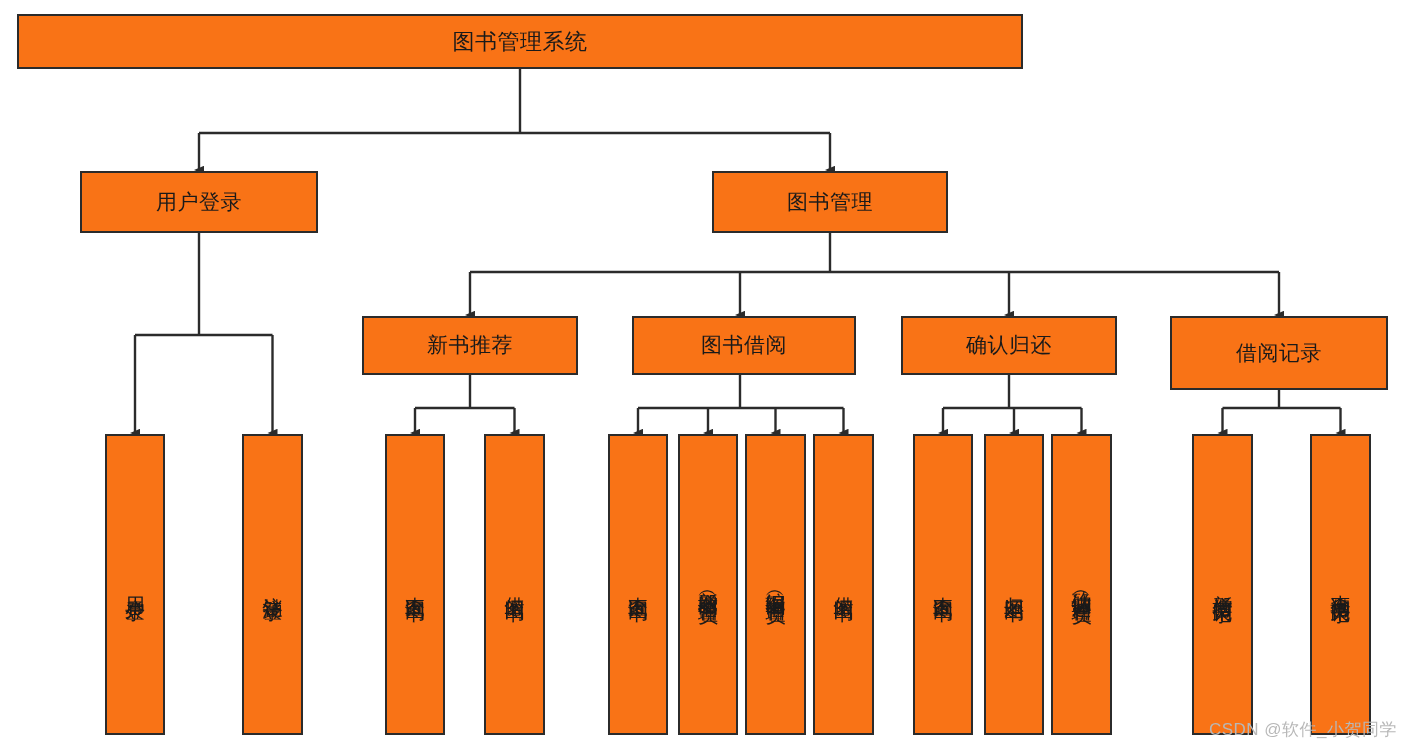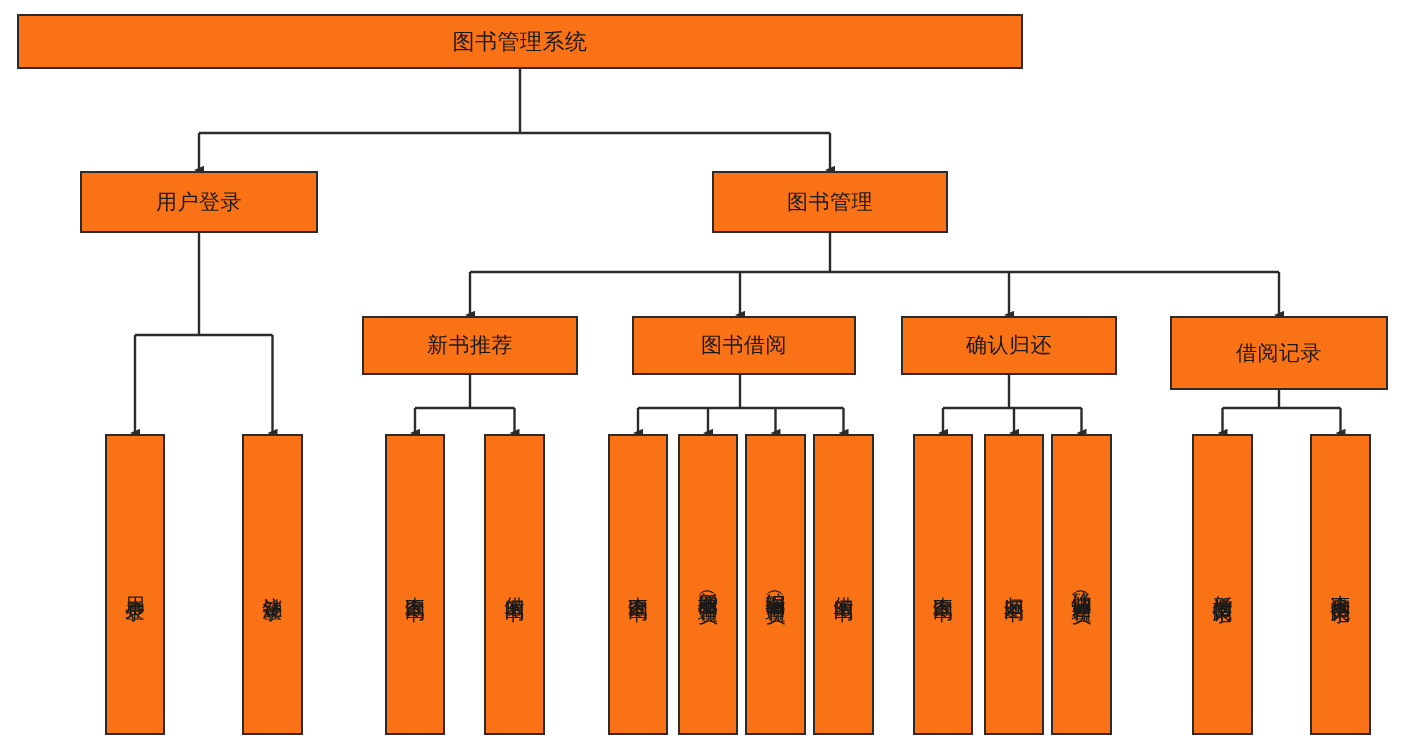--- a/index.html
+++ b/index.html
@@ -171,13 +171,14 @@
         <span class="node-label">确认归还（管理员）</span>
       </div>
       <div class="node-box vertical" style="left: 1192px; top: 434px; width: 61px; height: 301px;">
         <span class="node-label">新增借阅记录</span>
       </div>
       <div class="node-box vertical" style="left: 1310px; top: 434px; width: 61px; height: 301px;">
         <span class="node-label">查询借阅记录</span>
       </div>
     </div>
 
+  <div class="watermark">CSDN @软件_小贺同学</div>
 </div>
 
 </body></html>

